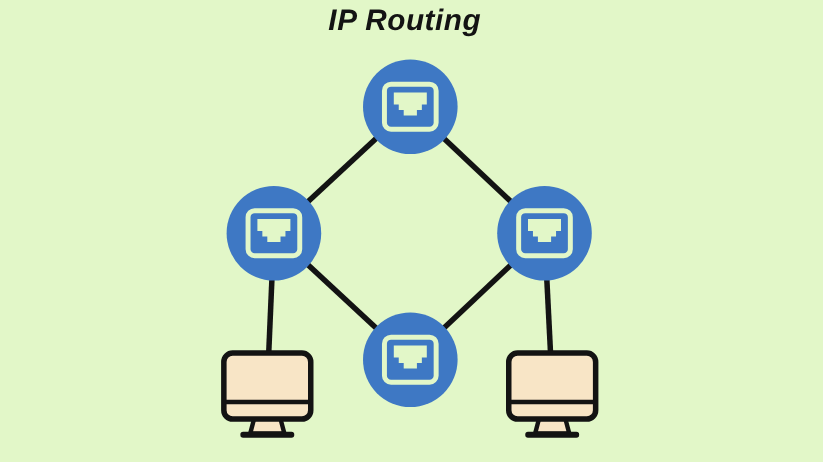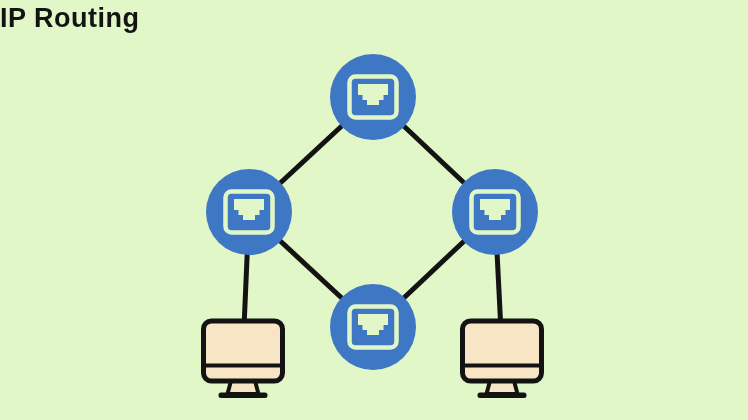--- a/index.html
+++ b/index.html
@@ -16,23 +16,25 @@
     height: 420px;
     overflow: hidden;
     background: var(--bg, #e2f7c8);
   }
   .diagram-title {
     position: absolute;
     top: 1px;
     left: 0;
     width: 736px;
     margin: 0;
+    text-align: center;
     font-size: 27px;
     line-height: 34px;
     font-weight: bold;
+    font-style: italic;
     letter-spacing: 0.5px;
     color: var(--title, #131313);
   }
   svg.diagram {
     position: absolute;
     top: 0;
     left: 0;
   }
 </style>
 </head>

